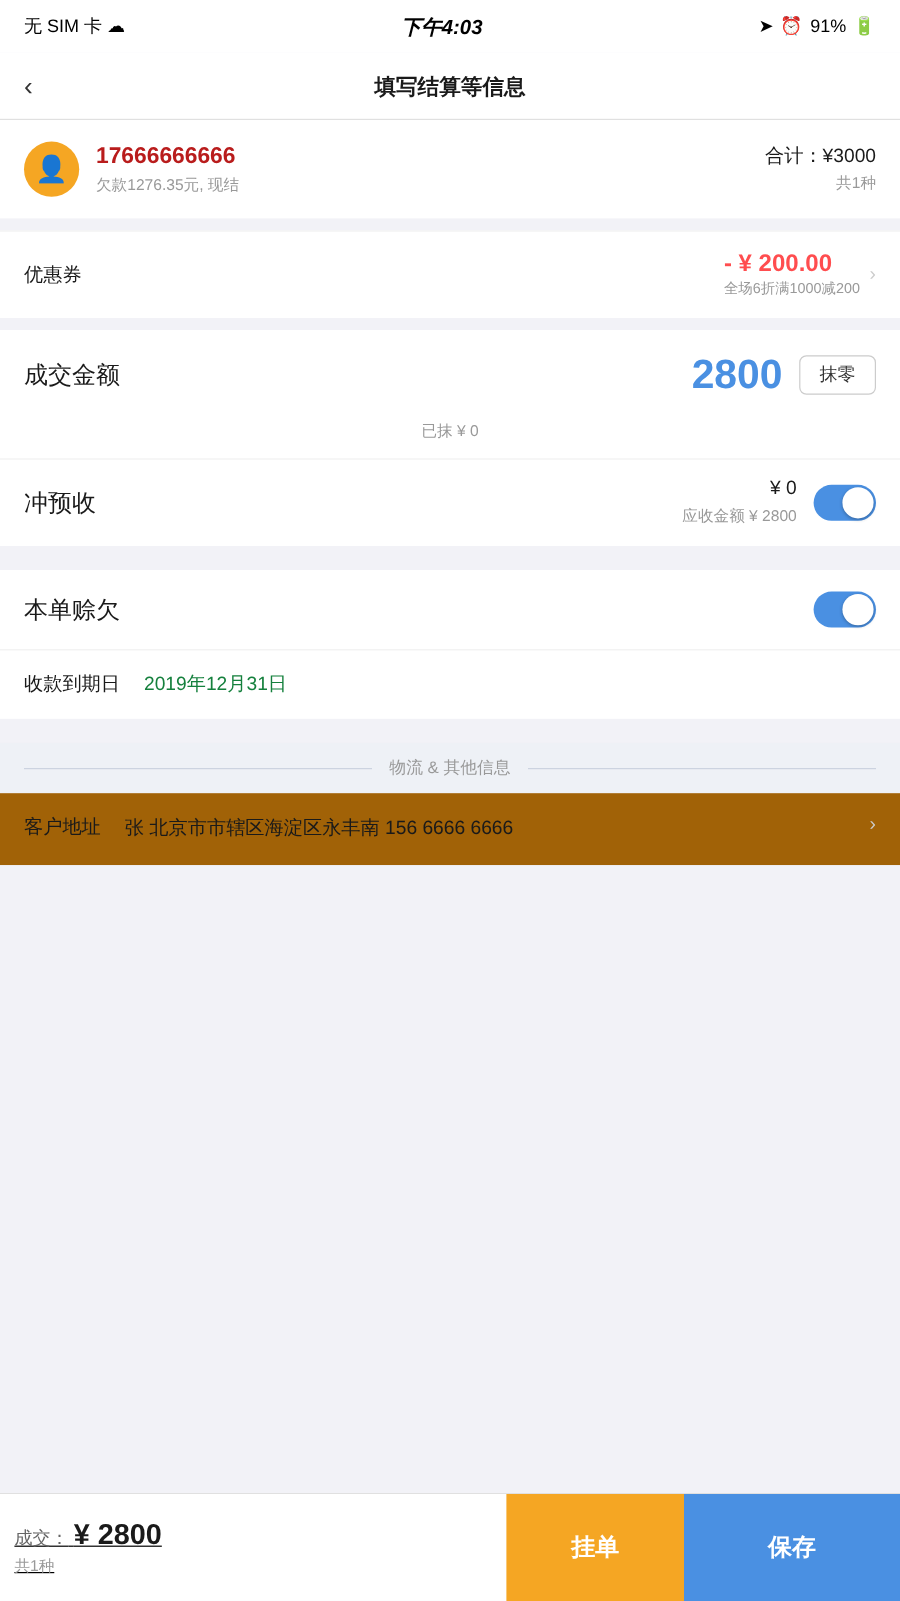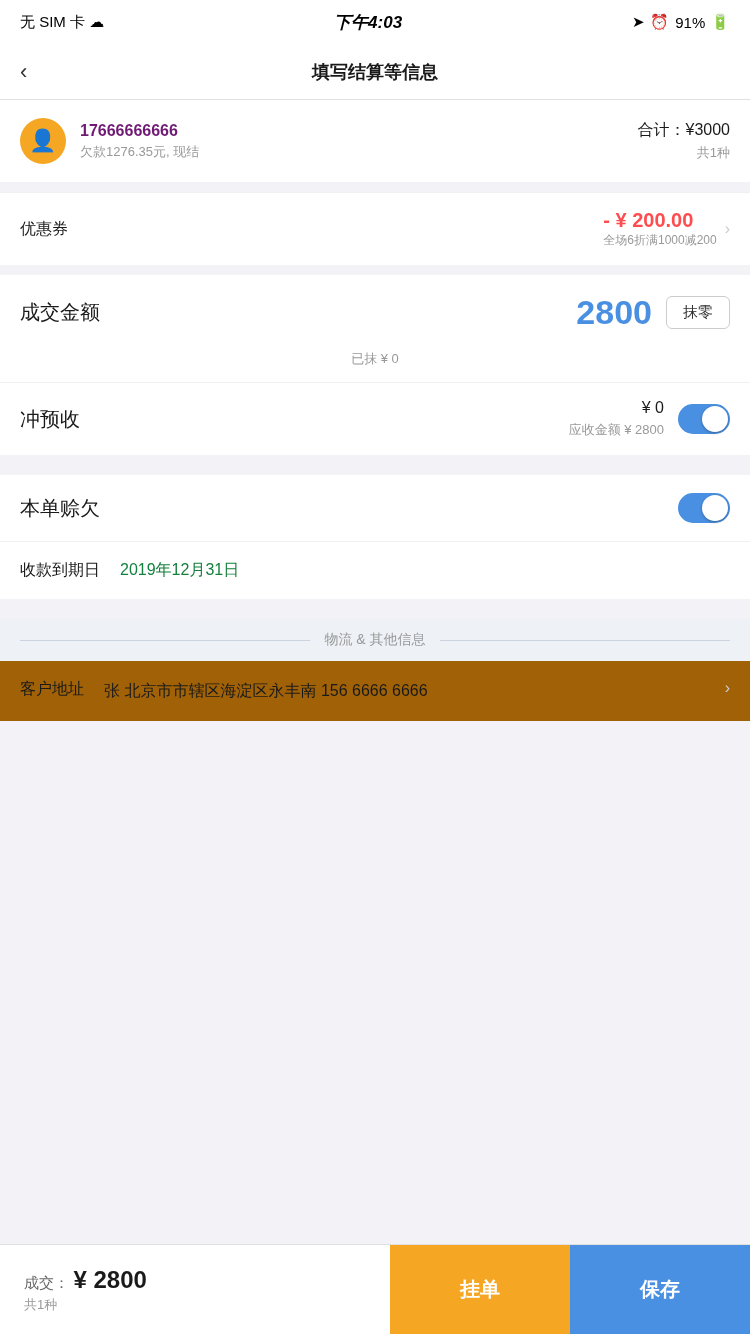--- a/index.html
+++ b/index.html
@@ -78,23 +78,23 @@
       border-radius: 50%;
       background: #f5a623;
       display: flex;
       align-items: center;
       justify-content: center;
       font-size: 22px;
       color: #fff;
     }
     .customer-info {}
     .customer-phone {
-      font-size: 16px;
-      font-weight: 600;
-      color: #701a75;
+      font-size: 19px;
+      font-weight: 600;
+      color: #b91c1c;
     }
     .customer-sub {
       font-size: 13px;
       color: #999;
       margin-top: 3px;
     }
     .customer-right {
       text-align: right;
     }
     .customer-total {
@@ -317,38 +317,39 @@
       left: 0;
       width: 750px;
       height: 90px;
       background: #fff;
       display: flex;
       align-items: center;
       border-top: 1px solid #e0e0e0;
     }
     .bottom-summary {
       flex: 1;
-      padding: 0 24px;
+      padding: 0 12px;
+      text-decoration: underline;
     }
     .bottom-total-label {
       font-size: 15px;
       color: #666;
     }
     .bottom-total-value {
       font-size: 24px;
       font-weight: 700;
       color: #1a1a1a;
     }
     .bottom-count {
       font-size: 13px;
       color: #999;
       margin-top: 2px;
     }
     .btn-hang {
-      width: 180px;
+      width: 148px;
       height: 90px;
       background: #f5a623;
       display: flex;
       align-items: center;
       justify-content: center;
       font-size: 20px;
       font-weight: 600;
       color: #fff;
       cursor: pointer;
     }

